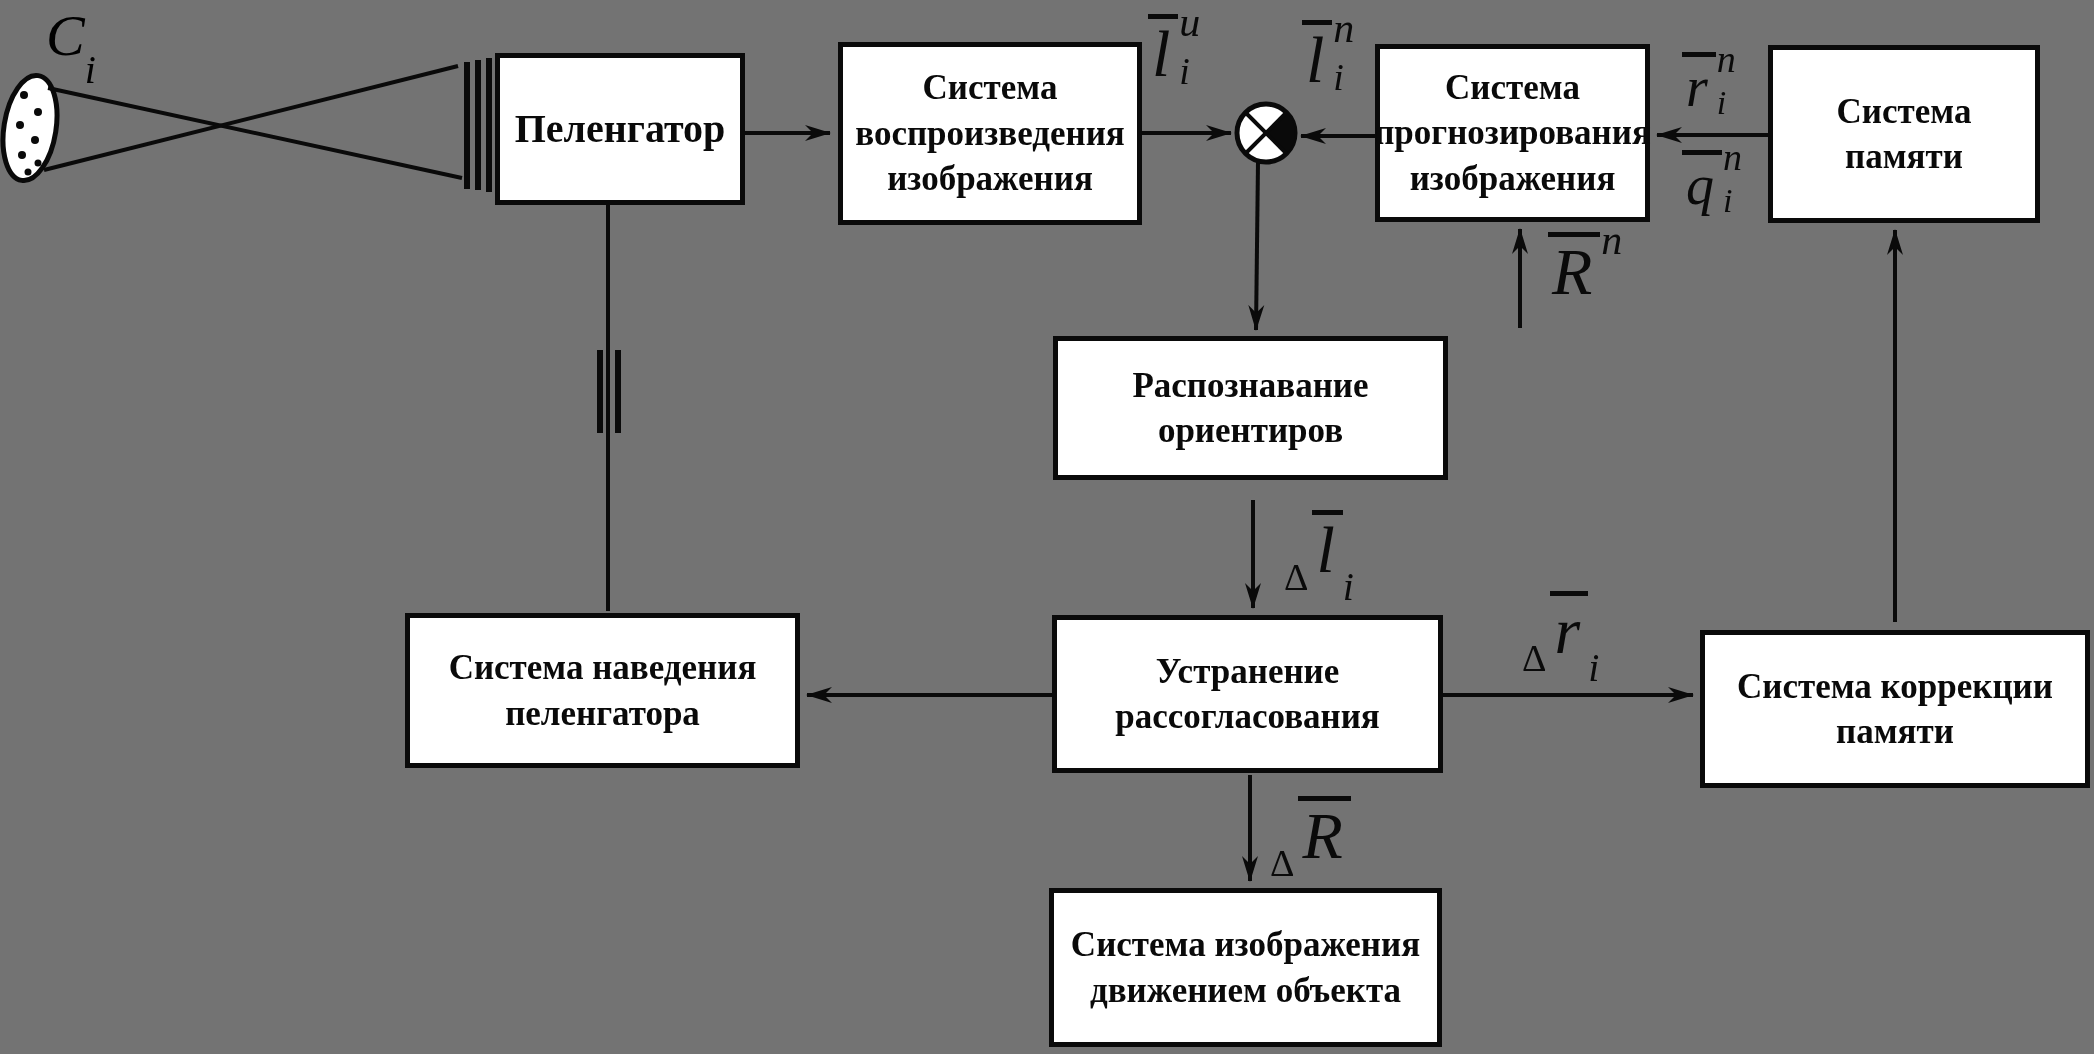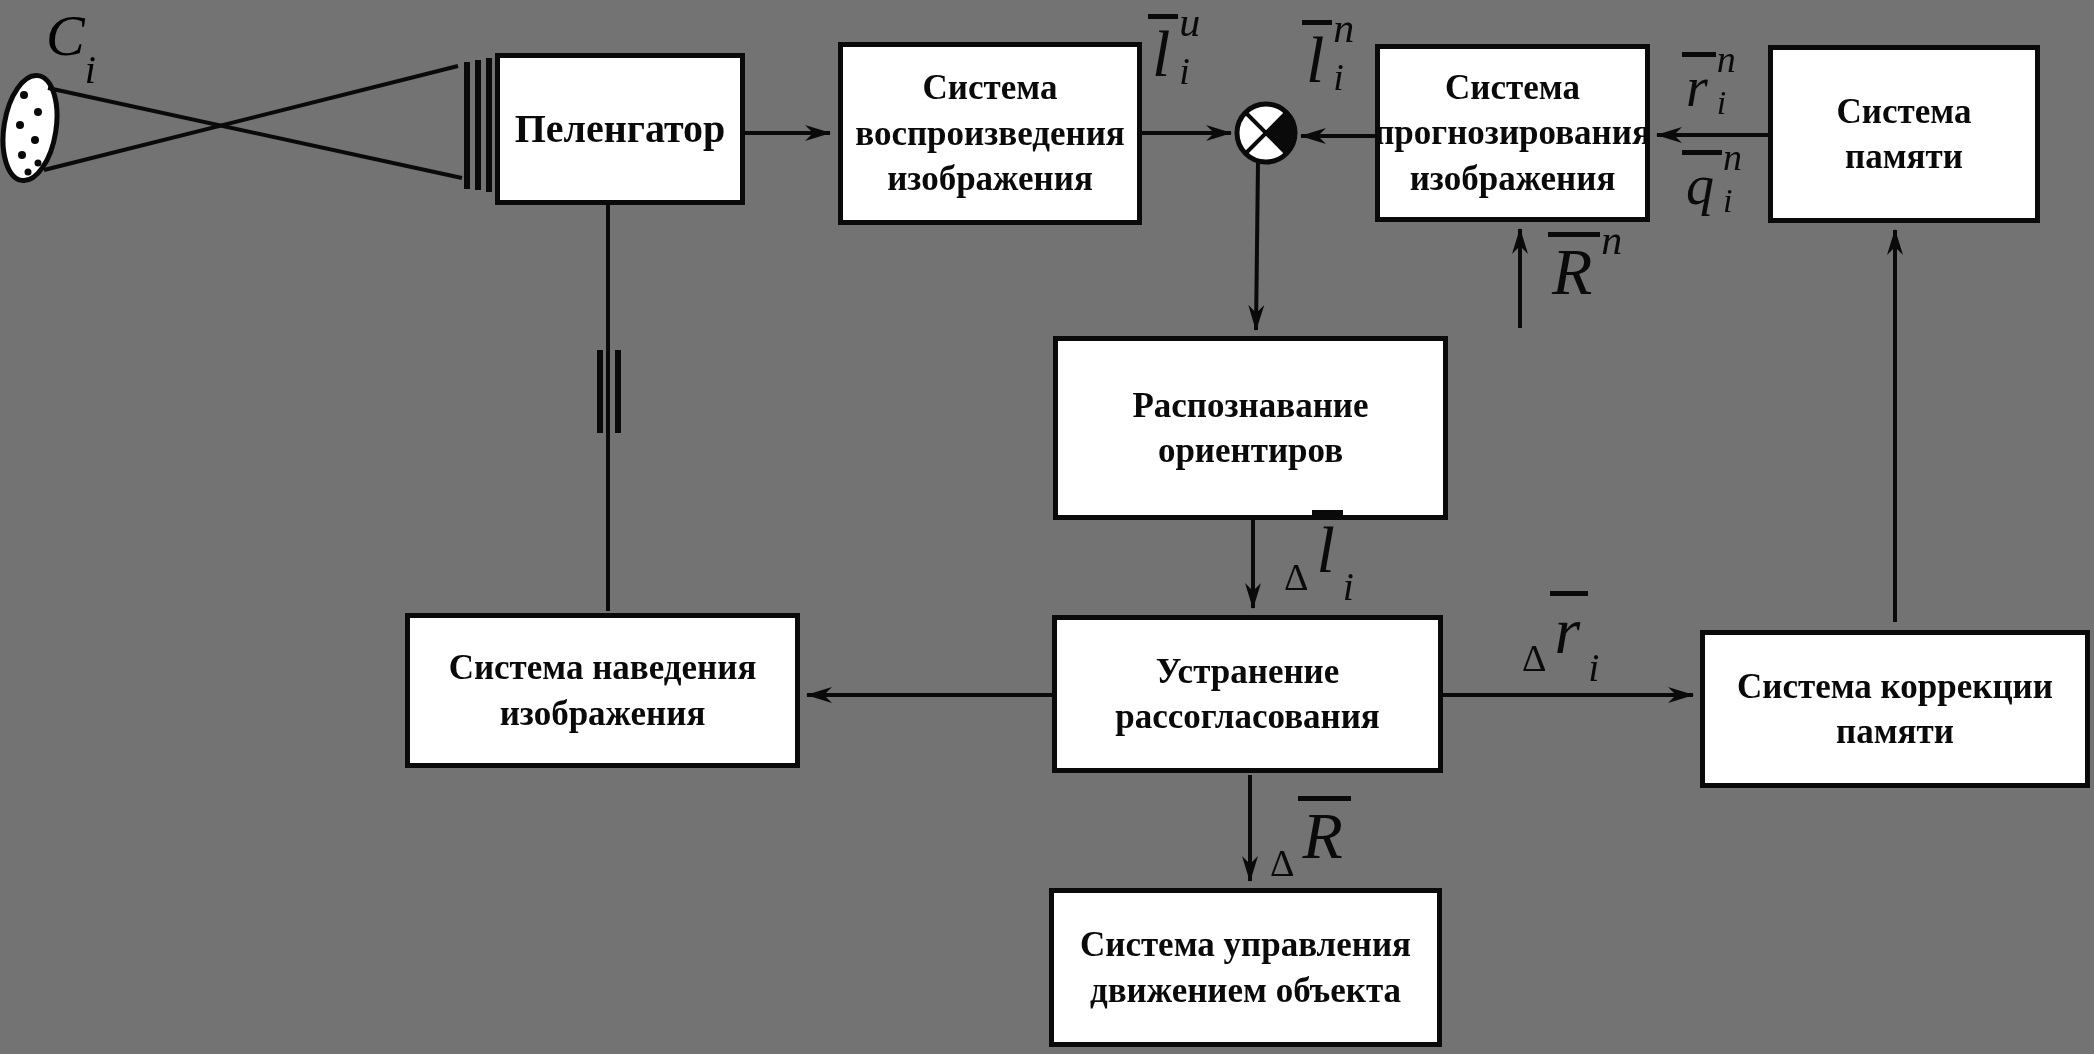--- a/index.html
+++ b/index.html
@@ -119,42 +119,42 @@
     <span>Система
 прогнозирования
 изображения</span>
   </div>
 
   <div class="box med" style="left:1768px; top:45px; width:272px; height:178px;">
     <span>Система
 памяти</span>
   </div>
 
-  <div class="box med" style="left:1053px; top:336px; width:395px; height:184px;">
+  <div class="box med" style="left:1053px; top:336px; width:395px; height:144px;">
     <span>Распознавание
 ориентиров</span>
   </div>
 
   <div class="box med" style="left:405px; top:613px; width:395px; height:155px;">
     <span>Система наведения
-изображения</span>
+пеленгатора</span>
   </div>
 
   <div class="box med" style="left:1052px; top:615px; width:391px; height:158px;">
     <span>Устранение
 рассогласования</span>
   </div>
 
   <div class="box med" style="left:1700px; top:622px; width:390px; height:158px;margin-top:8px;">
     <span>Система коррекции
 памяти</span>
   </div>
 
   <div class="box med" style="left:1049px; top:888px; width:393px; height:159px;">
-    <span>Система управления
+    <span>Система изображения
 движением объекта</span>
   </div>
 
   <div class="mlab" style="left:1148px; top:14px;">
     <span class="m-base">l</span><span class="m-stack">
         <span class="m-sup">u</span>
         <span class="m-sub">i</span>
       </span>
   </div>
 

